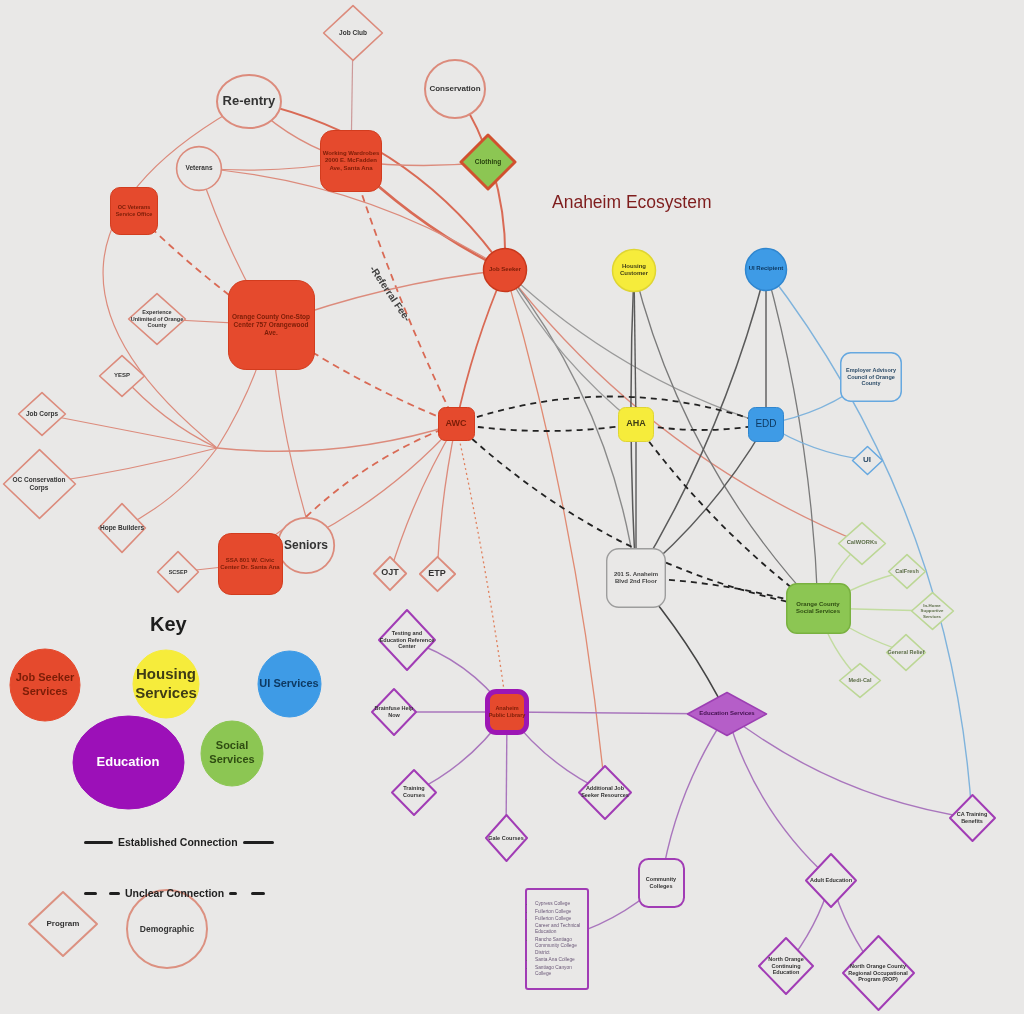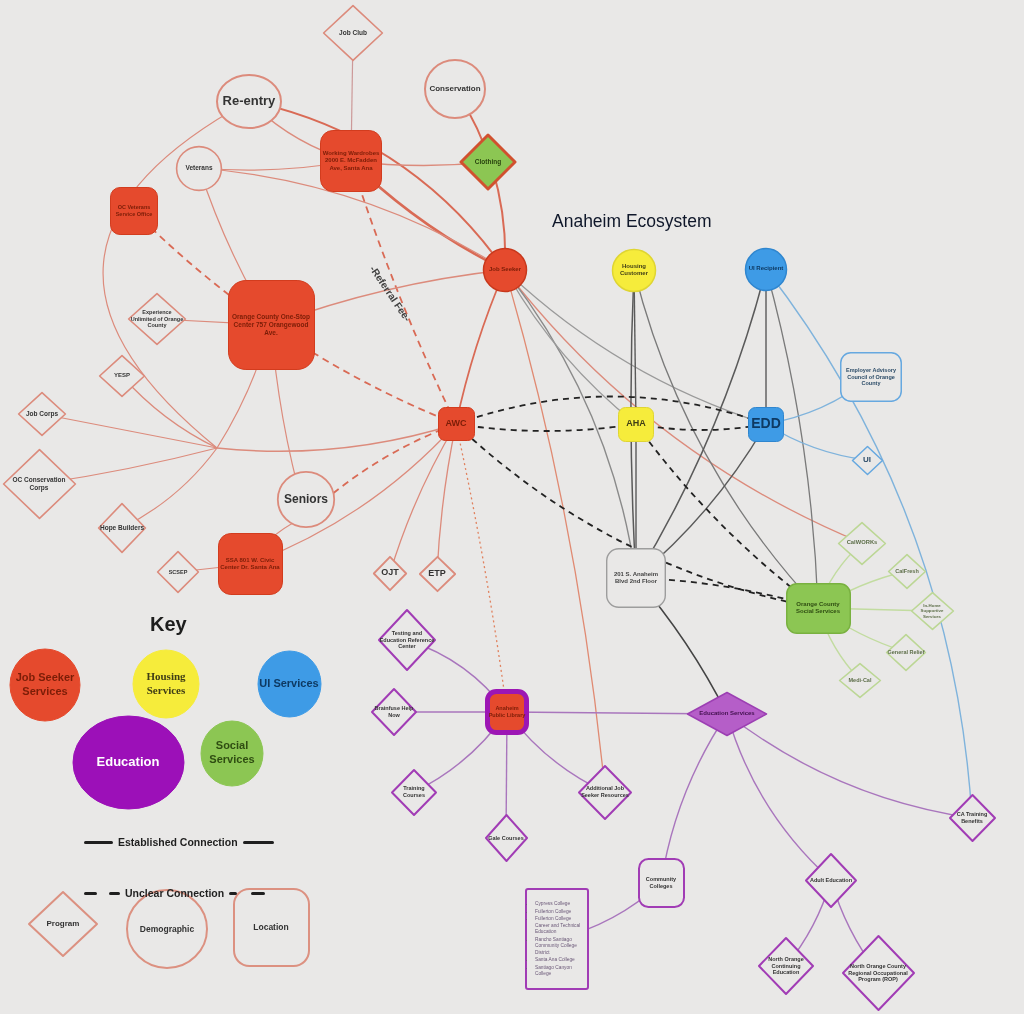--- a/index.html
+++ b/index.html
@@ -5,21 +5,21 @@
   html,body{margin:0;padding:0;background:#e9e8e7;}
   .canvas{position:relative;width:1024px;height:1014px;background:#e9e8e7;
     font-family:"Liberation Sans",sans-serif;overflow:hidden;}
   #edges{position:absolute;left:0;top:0;z-index:1;}
   #nodes{position:absolute;left:0;top:0;width:100%;height:100%;z-index:2;pointer-events:none;}
   .node{position:absolute;display:flex;align-items:center;justify-content:center;pointer-events:auto;}
   .node svg{position:absolute;left:0;top:0;overflow:visible;}
   .node .lbl{position:relative;z-index:2;width:92%;text-align:center;line-height:1.25;}
   .node ul{position:relative;z-index:2;margin:0;padding:4px 2px 2px 10px;text-align:left;line-height:1.35;}
   .node ul li{margin:0 0 1px 0;}
-  .title{position:absolute;z-index:3;color:#0f172a;margin-top:19px;}
+  .title{position:absolute;z-index:3;color:#7f1d1d;}
   .referral{position:absolute;z-index:3;color:#3f3f3f;font-weight:600;white-space:nowrap;
     transform:rotate(56deg);transform-origin:center;}
   .key-title{position:absolute;z-index:3;font-weight:bold;color:#1d1d1d;}
   .legend-row{position:absolute;z-index:3;display:flex;align-items:center;gap:5px;color:#1f1f1f;}
   .legend-row .txt{font-size:10.5px;font-weight:600;white-space:nowrap;}
   .seg{height:3px;background:#1f1f1f;border-radius:2px;}
 </style>
 </head>
 <body>
 
@@ -167,21 +167,21 @@
           <polygon points="37.5,1.6 73.4,36 37.5,70.4 1.6,36" stroke-linejoin="round" fill="#e9e8e7" stroke="#dc8b7c" stroke-width="1.6"></polygon>
         </svg>
         <span class="lbl" style="font-size: 6.5px; color: rgb(51, 51, 51); font-weight: bold;">OC Conservation Corps</span>
       </div>
       <div class="node" style="left: 97px; top: 502px; width: 50px; height: 52px;">
         <svg width="50" height="52" viewBox="0 0 50 52">
           <polygon points="25,1.6 48.4,26 25,50.4 1.6,26" stroke-linejoin="round" fill="#e9e8e7" stroke="#dc8b7c" stroke-width="1.6"></polygon>
         </svg>
         <span class="lbl" style="font-size: 6.5px; color: rgb(51, 51, 51); font-weight: bold;">Hope Builders</span>
       </div>
-      <div class="node" style="left: 276px; top: 470px; width: 60px; height: 59px;">
+      <div class="node" style="left: 276px; top: 516px; width: 60px; height: 59px;">
         <svg width="60" height="59" viewBox="0 0 60 59">
           <ellipse cx="30" cy="29.5" rx="28.2" ry="27.7" fill="#e9e8e7" stroke="#dc8b7c" stroke-width="1.8"></ellipse>
         </svg>
         <span class="lbl" style="font-size: 12px; color: rgb(51, 51, 51); font-weight: bold;">Seniors</span>
       </div>
       <div class="node" style="left: 156px; top: 550px; width: 44px; height: 44px;">
         <svg width="44" height="44" viewBox="0 0 44 44">
           <polygon points="22,1.6 42.4,22 22,42.4 1.6,22" stroke-linejoin="round" fill="#e9e8e7" stroke="#dc8b7c" stroke-width="1.6"></polygon>
         </svg>
         <span class="lbl" style="font-size: 5.5px; color: rgb(51, 51, 51); font-weight: bold;">SCSEP</span>
@@ -231,21 +231,21 @@
       <div class="node" style="left: 618px; top: 406.5px; width: 36px; height: 35px;">
         <svg width="36" height="35" viewBox="0 0 36 35">
           <rect x="0.5" y="0.5" width="35" height="34" rx="7" fill="#f6ec3b" stroke="#dfd532" stroke-width="1"></rect>
         </svg>
         <span class="lbl" style="font-size: 9px; color: rgb(63, 61, 22); font-weight: bold;">AHA</span>
       </div>
       <div class="node" style="left: 748px; top: 406.5px; width: 36px; height: 35px;">
         <svg width="36" height="35" viewBox="0 0 36 35">
           <rect x="0.5" y="0.5" width="35" height="34" rx="7" fill="#3e9be6" stroke="#2f86cf" stroke-width="1"></rect>
         </svg>
-        <span class="lbl" style="font-size: 14px; color: rgb(14, 58, 99); font-weight: bold;">EDD</span>
+        <span class="lbl" style="font-size: 10px; color: rgb(14, 58, 99); font-weight: normal;">EDD</span>
       </div>
       <div class="node" style="left: 840px; top: 352px; width: 62px; height: 50px;">
         <svg width="62" height="50" viewBox="0 0 62 50">
           <rect x="0.75" y="0.75" width="60.5" height="48.5" rx="10" fill="#e9e8e7" stroke="#66a8e0" stroke-width="1.5"></rect>
         </svg>
         <span class="lbl" style="font-size: 5.5px; color: rgb(44, 76, 104); font-weight: bold;">Employer Advisory Council of Orange County</span>
       </div>
       <div class="node" style="left: 850.5px; top: 444.5px; width: 33px; height: 31px;">
         <svg width="33" height="31" viewBox="0 0 33 31">
           <polygon points="16.5,1.5 31.5,15.5 16.5,29.5 1.5,15.5" stroke-linejoin="round" fill="#e9e8e7" stroke="#66a8e0" stroke-width="1.5"></polygon>
@@ -382,21 +382,21 @@
       <div class="node" style="left: 9px; top: 648px; width: 72px; height: 74px;">
         <svg width="72" height="74" viewBox="0 0 72 74">
           <ellipse cx="36" cy="37" rx="35" ry="36" fill="#e54a2d" stroke="#e54a2d" stroke-width="1"></ellipse>
         </svg>
         <span class="lbl" style="font-size: 11px; color: rgb(123, 29, 7); font-weight: bold;">Job Seeker Services</span>
       </div>
       <div class="node" style="left: 132px; top: 649px; width: 68px; height: 70px;">
         <svg width="68" height="70" viewBox="0 0 68 70">
           <ellipse cx="34" cy="35" rx="33" ry="34" fill="#f6ec3b" stroke="#f6ec3b" stroke-width="1"></ellipse>
         </svg>
-        <span class="lbl" style="font-size: 11px; color: rgb(63, 61, 22); font-weight: bold; font-family: Liberation Serif, serif;">Housing Services</span>
+        <span class="lbl" style="font-size: 15px; color: rgb(63, 61, 22); font-weight: bold;">Housing Services</span>
       </div>
       <div class="node" style="left: 256.5px; top: 650px; width: 65px; height: 68px;">
         <svg width="65" height="68" viewBox="0 0 65 68">
           <ellipse cx="32.5" cy="34" rx="31.5" ry="33" fill="#3e9be6" stroke="#3e9be6" stroke-width="1"></ellipse>
         </svg>
         <span class="lbl" style="font-size: 11px; color: rgb(14, 58, 99); font-weight: bold;">UI Services</span>
       </div>
       <div class="node" style="left: 71.5px; top: 714.5px; width: 113px; height: 95px;">
         <svg width="113" height="95" viewBox="0 0 113 95">
           <ellipse cx="56.5" cy="47.5" rx="55.5" ry="46.5" fill="#9c10b8" stroke="#9c10b8" stroke-width="1"></ellipse>
@@ -413,26 +413,20 @@
         <svg width="64" height="67" viewBox="0 0 64 67">
           <ellipse cx="32" cy="33.5" rx="31" ry="32.5" fill="#8cc653" stroke="#8cc653" stroke-width="1"></ellipse>
         </svg>
         <span class="lbl" style="font-size: 11px; color: rgb(47, 77, 18); font-weight: bold;">Social Services</span>
       </div>
       <div class="node" style="left: 125px; top: 888px; width: 84px; height: 82px;">
         <svg width="84" height="82" viewBox="0 0 84 82">
           <ellipse cx="42" cy="41" rx="40" ry="39" fill="#e9e8e7" stroke="#dc9181" stroke-width="2"></ellipse>
         </svg>
         <span class="lbl" style="font-size: 8.5px; color: rgb(51, 51, 51); font-weight: bold;">Demographic</span>
-      </div>
-      <div class="node" style="left: 232.5px; top: 887.5px; width: 77px; height: 79px;">
-        <svg width="77" height="79" viewBox="0 0 77 79">
-          <rect x="1" y="1" width="75" height="77" rx="15.4" fill="#e9e8e7" stroke="#dc9181" stroke-width="2"></rect>
-        </svg>
-        <span class="lbl" style="font-size: 8.5px; color: rgb(51, 51, 51); font-weight: bold;">Location</span>
       </div>
     </div>
 
   <div class="title" style="left:552px;top:192px;font-size:17.5px;">Anaheim Ecosystem</div>
 
   <div class="referral" style="left:358px;top:288px;font-size:10px;">-Referral Fee-</div>
 
   <div class="key-title" style="left:150px;top:613px;font-size:20px;">Key</div>
 
   <div class="legend-row" style="left:84px;top:836px;">

